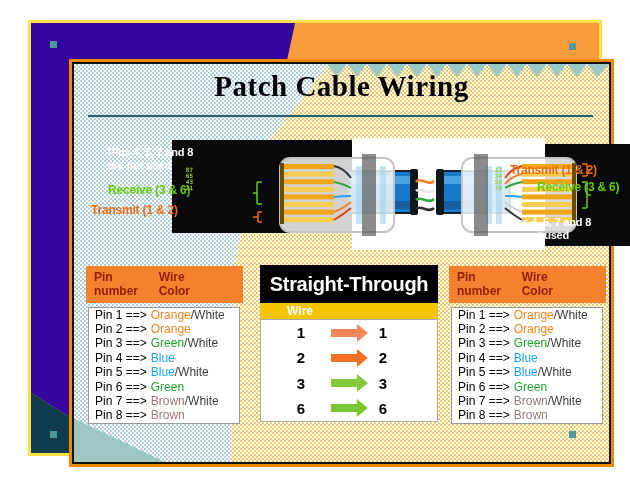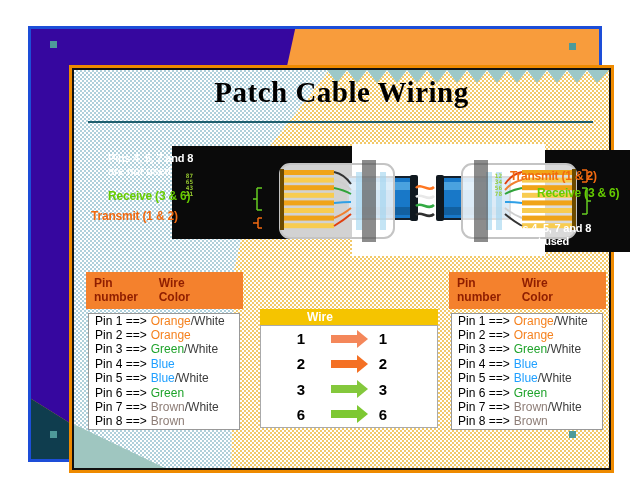--- a/index.html
+++ b/index.html
@@ -1,21 +1,21 @@
 <!DOCTYPE html>
 <html><head>
 <meta charset="utf-8">
 <style>
   html,body{margin:0;padding:0;}
   body{width:630px;height:487px;background:#ffffff;position:relative;overflow:hidden;
        font-family:"Liberation Sans",sans-serif;}
   .abs{position:absolute;}
 
   
-  #slide-border{left:28px;top:26px;width:574px;height:436px;background:#1d4ed8;}
+  #slide-border{left:28px;top:20px;width:574px;height:436px;background:#fde047;}
   #frame{left:3px;top:3px;width:568px;height:430px;}
   #frame .layer{position:absolute;inset:0;}
   #frame-purple{clip-path:polygon(0 0,46.5% 0,30% 100%,17% 100%,0 86%);}
   #frame-teal{clip-path:polygon(0 86%,17% 100%,0 100%);}
 
   #interior{left:44px;top:42px;width:539px;height:402px;border:2px solid #111;outline:3px solid #EE8A00;
             box-sizing:border-box;background-color:#fff;
             background-image:conic-gradient(#F2C969 0 25%,#fff 0 50%,#F2C969 0 75%,#fff 0);
             background-size:4px 4px;}
   #bg-blue{inset:0;background-color:#fff;
@@ -46,21 +46,21 @@
       box-sizing:border-box;padding:0 25px 5px 8px;font-weight:bold;font-size:12px;color:#8F1E00;}
   .pin-box{width:152px;height:117px;background:#fff;border:1px solid #999;box-sizing:border-box;
       display:flex;flex-direction:column;justify-content:space-around;padding-left:6px;}
   .pin-row{font-weight:normal;font-size:12px;color:#000;white-space:nowrap;line-height:13px;}
   .pin-row .lbl{color:#000;margin-right:4px;}
 
   
   #st-header{width:178px;height:38px;background:#000;display:flex;align-items:center;justify-content:center;
       color:#fff;font-weight:bold;font-size:20px;letter-spacing:-.3px;}
   #st-cols{width:178px;height:16px;display:flex;align-items:center;color:#fff;font-weight:bold;font-size:12px;}
-  #st-cols .c1{width:45%;padding-left:47px;}
+  #st-cols .c1{width:45%;text-align:center;}
   #st-cols .c2{width:55%;text-align:center;}
   #st-body{width:178px;height:103px;background:#fff;border:1px solid #aaa;box-sizing:border-box;
       display:flex;flex-direction:column;justify-content:space-around;}
   .st-row{display:flex;align-items:center;font-weight:bold;font-size:15px;color:#000;padding-left:10px;}
   .st-row .n1{width:60px;text-align:center;}
   .st-row .n2{flex:1;text-align:center;padding-right:28px;}
   .arrow{position:relative;width:26px;height:8px;background:currentColor;margin-top:0;}
   .arrow::after{content:"";position:absolute;left:26px;top:-5px;width:0;height:0;
       border:9px solid transparent;border-left:11px solid currentColor;}
 </style>
@@ -171,20 +171,21 @@
       <div class="pin-row"><span class="lbl">Pin 1 ==&gt;</span><span style="color: rgb(245, 130, 31);">Orange</span><span style="color: rgb(60, 60, 60);">/White</span></div>
       <div class="pin-row"><span class="lbl">Pin 2 ==&gt;</span><span style="color: rgb(245, 130, 31);">Orange</span><span style="color: rgb(60, 60, 60);"></span></div>
       <div class="pin-row"><span class="lbl">Pin 3 ==&gt;</span><span style="color: rgb(31, 163, 43);">Green</span><span style="color: rgb(60, 60, 60);">/White</span></div>
       <div class="pin-row"><span class="lbl">Pin 4 ==&gt;</span><span style="color: rgb(30, 159, 255);">Blue</span><span style="color: rgb(60, 60, 60);"></span></div>
       <div class="pin-row"><span class="lbl">Pin 5 ==&gt;</span><span style="color: rgb(30, 159, 255);">Blue</span><span style="color: rgb(60, 60, 60);">/White</span></div>
       <div class="pin-row"><span class="lbl">Pin 6 ==&gt;</span><span style="color: rgb(31, 163, 43);">Green</span><span style="color: rgb(60, 60, 60);"></span></div>
       <div class="pin-row"><span class="lbl">Pin 7 ==&gt;</span><span style="color: rgb(141, 125, 118);">Brown</span><span style="color: rgb(60, 60, 60);">/White</span></div>
       <div class="pin-row"><span class="lbl">Pin 8 ==&gt;</span><span style="color: rgb(141, 125, 118);">Brown</span><span style="color: rgb(60, 60, 60);"></span></div>
     </div>
 
+    <div class="abs" id="st-header" style="left:186px;top:201px;">Straight-Through</div>
     <div class="abs" id="st-cols" style="left: 186px; top: 239px; background-color: rgb(245, 196, 0);">
       <span class="c1">Wire</span>
     </div>
     <div class="abs" id="st-body" style="left:186px;top:255px;">
       <div class="st-row">
         <span class="n1">1</span>
         <span class="arrow" style="color: rgb(244, 135, 90);"></span>
         <span class="n2">1</span>
       </div>
       <div class="st-row">

